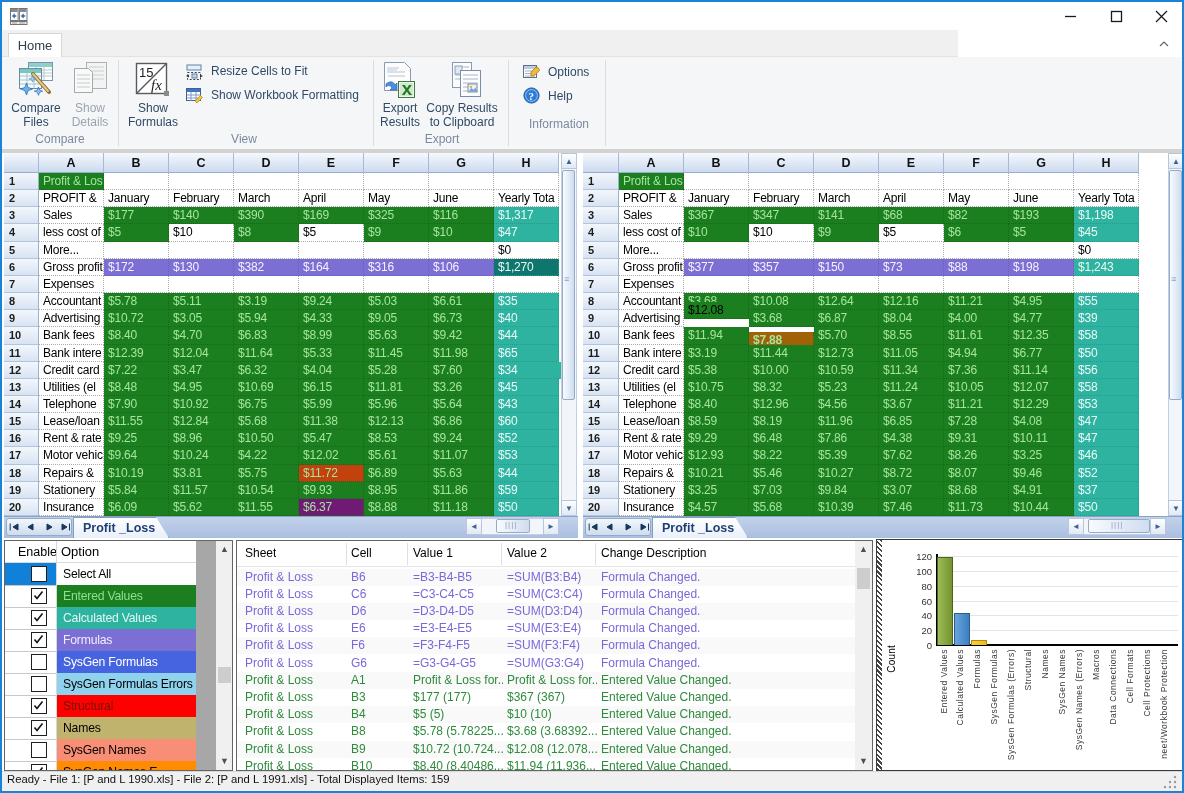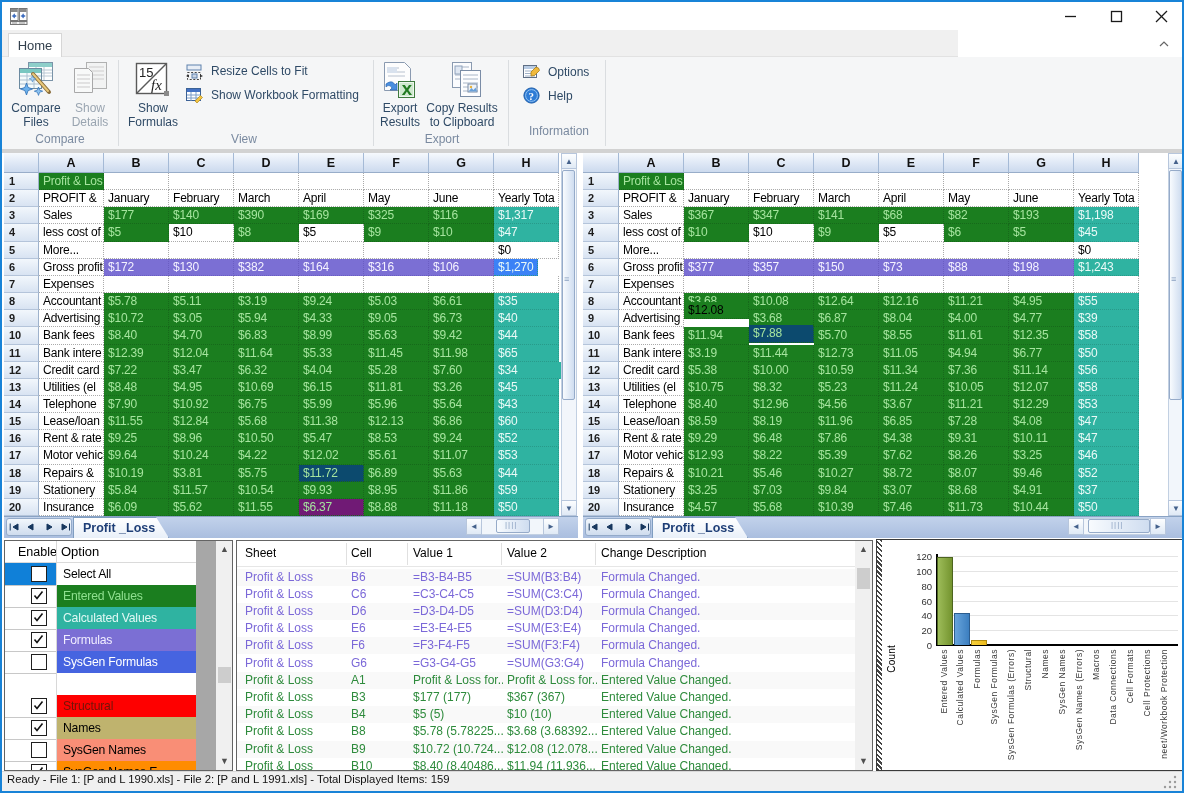--- a/index.html
+++ b/index.html
@@ -189,21 +189,21 @@
       </g>
       <path d="M8 9 l5 -5 2.5 1 1 2.5 -5 5 -3.5 0.5 z" fill="#f0b93c" stroke="#a87d18" stroke-width="0.8"></path>
     </svg>
 <div class="rstxt abs" style="left:546px;top:7px">Options</div>
 <svg class="abs" style="left:521px;top:30px" width="17" height="17" viewBox="0 0 17 17">
       <circle cx="8.5" cy="8.5" r="7.6" fill="#2e7cd6" stroke="#1c5ca8"></circle>
       <circle cx="8.5" cy="8.5" r="5.9" fill="none" stroke="#8fc0f0" stroke-width="1"></circle>
       <text x="5.4" y="12.5" font-family="Liberation Serif" font-size="11" font-weight="bold" fill="#fff">?</text>
     </svg>
 <div class="rstxt abs" style="left:546px;top:31px">Help</div>
-<div class="rlabel" style="left:509px;top:67px;width:96px">Information</div>
+<div class="rlabel" style="left:509px;top:60px;width:96px">Information</div>
 </div>
 <div class="ribband"></div>
 <div class="shdr" style="left:2px;top:151.0px;width:35px;height:20.0px"></div>
 <div class="shdr chl" style="left:37px;top:151.0px;width:65px;height:20.0px">A</div>
 <div class="shdr chl" style="left:102px;top:151.0px;width:65px;height:20.0px">B</div>
 <div class="shdr chl" style="left:167px;top:151.0px;width:65px;height:20.0px">C</div>
 <div class="shdr chl" style="left:232px;top:151.0px;width:65px;height:20.0px">D</div>
 <div class="shdr chl" style="left:297px;top:151.0px;width:65px;height:20.0px">E</div>
 <div class="shdr chl" style="left:362px;top:151.0px;width:65px;height:20.0px">F</div>
 <div class="shdr chl" style="left:427px;top:151.0px;width:65px;height:20.0px">G</div>
@@ -268,21 +268,21 @@
 <div class="cell hat" style="left:362px;top:240px;width:65px;height:17px;"></div>
 <div class="cell hat" style="left:427px;top:240px;width:65px;height:17px;"></div>
 <div class="cell hat" style="left:492px;top:240px;width:65px;height:17px;">$0</div>
 <div class="cell hat" style="left:37px;top:257px;width:65px;height:17px;">Gross profit</div>
 <div class="cell" style="left:102px;top:257px;width:65px;height:17px;background:#7b6fd4;color:#f4f2ff;border-right-color:#6a5dc2;border-bottom-color:#6a5dc2;">$172</div>
 <div class="cell" style="left:167px;top:257px;width:65px;height:17px;background:#7b6fd4;color:#f4f2ff;border-right-color:#6a5dc2;border-bottom-color:#6a5dc2;">$130</div>
 <div class="cell" style="left:232px;top:257px;width:65px;height:17px;background:#7b6fd4;color:#f4f2ff;border-right-color:#6a5dc2;border-bottom-color:#6a5dc2;">$382</div>
 <div class="cell" style="left:297px;top:257px;width:65px;height:17px;background:#7b6fd4;color:#f4f2ff;border-right-color:#6a5dc2;border-bottom-color:#6a5dc2;">$164</div>
 <div class="cell" style="left:362px;top:257px;width:65px;height:17px;background:#7b6fd4;color:#f4f2ff;border-right-color:#6a5dc2;border-bottom-color:#6a5dc2;">$316</div>
 <div class="cell" style="left:427px;top:257px;width:65px;height:17px;background:#7b6fd4;color:#f4f2ff;border-right-color:#6a5dc2;border-bottom-color:#6a5dc2;">$106</div>
-<div class="cell" style="left:492px;top:257px;width:44px;height:17px;background:#3b82f6;color:#eafaf7;border-right-color:#289a8a;border-bottom-color:#289a8a;">$1,270</div>
+<div class="cell" style="left:492px;top:257px;width:65px;height:17px;background:#0f766e;color:#eafaf7;border-right-color:#289a8a;border-bottom-color:#289a8a;">$1,270</div>
 <div class="cell hat" style="left:37px;top:274px;width:65px;height:17px;">Expenses</div>
 <div class="cell hat" style="left:102px;top:274px;width:65px;height:17px;"></div>
 <div class="cell hat" style="left:167px;top:274px;width:65px;height:17px;"></div>
 <div class="cell hat" style="left:232px;top:274px;width:65px;height:17px;"></div>
 <div class="cell hat" style="left:297px;top:274px;width:65px;height:17px;"></div>
 <div class="cell hat" style="left:362px;top:274px;width:65px;height:17px;"></div>
 <div class="cell hat" style="left:427px;top:274px;width:65px;height:17px;"></div>
 <div class="cell hat" style="left:492px;top:274px;width:65px;height:17px;"></div>
 <div class="cell hat" style="left:37px;top:291px;width:65px;height:17px;">Accountant</div>
 <div class="cell" style="left:102px;top:291px;width:65px;height:17px;background:#1b7e1f;color:#a5e49e;border-right-color:#16691a;border-bottom-color:#16691a;">$5.78</div>
@@ -361,21 +361,21 @@
 <div class="cell" style="left:167px;top:445px;width:65px;height:18px;background:#1b7e1f;color:#a5e49e;border-right-color:#16691a;border-bottom-color:#16691a;">$10.24</div>
 <div class="cell" style="left:232px;top:445px;width:65px;height:18px;background:#1b7e1f;color:#a5e49e;border-right-color:#16691a;border-bottom-color:#16691a;">$4.22</div>
 <div class="cell" style="left:297px;top:445px;width:65px;height:18px;background:#1b7e1f;color:#a5e49e;border-right-color:#16691a;border-bottom-color:#16691a;">$12.02</div>
 <div class="cell" style="left:362px;top:445px;width:65px;height:18px;background:#1b7e1f;color:#a5e49e;border-right-color:#16691a;border-bottom-color:#16691a;">$5.61</div>
 <div class="cell" style="left:427px;top:445px;width:65px;height:18px;background:#1b7e1f;color:#a5e49e;border-right-color:#16691a;border-bottom-color:#16691a;">$11.07</div>
 <div class="cell" style="left:492px;top:445px;width:65px;height:18px;background:#2fb3a1;color:#eafaf7;border-right-color:#289a8a;border-bottom-color:#289a8a;">$53</div>
 <div class="cell hat" style="left:37px;top:463px;width:65px;height:17px;">Repairs &amp;</div>
 <div class="cell" style="left:102px;top:463px;width:65px;height:17px;background:#1b7e1f;color:#a5e49e;border-right-color:#16691a;border-bottom-color:#16691a;">$10.19</div>
 <div class="cell" style="left:167px;top:463px;width:65px;height:17px;background:#1b7e1f;color:#a5e49e;border-right-color:#16691a;border-bottom-color:#16691a;">$3.81</div>
 <div class="cell" style="left:232px;top:463px;width:65px;height:17px;background:#1b7e1f;color:#a5e49e;border-right-color:#16691a;border-bottom-color:#16691a;">$5.75</div>
-<div class="cell" style="left:297px;top:463px;width:65px;height:17px;background:#0c4a6e;color:#a5e49e;border-right-color:#16691a;border-bottom-color:#16691a;">$11.72</div>
+<div class="cell" style="left:297px;top:463px;width:65px;height:17px;background:#c2410c;color:#a5e49e;border-right-color:#16691a;border-bottom-color:#16691a;">$11.72</div>
 <div class="cell" style="left:362px;top:463px;width:65px;height:17px;background:#1b7e1f;color:#a5e49e;border-right-color:#16691a;border-bottom-color:#16691a;">$6.89</div>
 <div class="cell" style="left:427px;top:463px;width:65px;height:17px;background:#1b7e1f;color:#a5e49e;border-right-color:#16691a;border-bottom-color:#16691a;">$5.63</div>
 <div class="cell" style="left:492px;top:463px;width:65px;height:17px;background:#2fb3a1;color:#eafaf7;border-right-color:#289a8a;border-bottom-color:#289a8a;">$44</div>
 <div class="cell hat" style="left:37px;top:480px;width:65px;height:17px;">Stationery</div>
 <div class="cell" style="left:102px;top:480px;width:65px;height:17px;background:#1b7e1f;color:#a5e49e;border-right-color:#16691a;border-bottom-color:#16691a;">$5.84</div>
 <div class="cell" style="left:167px;top:480px;width:65px;height:17px;background:#1b7e1f;color:#a5e49e;border-right-color:#16691a;border-bottom-color:#16691a;">$11.57</div>
 <div class="cell" style="left:232px;top:480px;width:65px;height:17px;background:#1b7e1f;color:#a5e49e;border-right-color:#16691a;border-bottom-color:#16691a;">$10.54</div>
 <div class="cell" style="left:297px;top:480px;width:65px;height:17px;background:#1b7e1f;color:#a5e49e;border-right-color:#16691a;border-bottom-color:#16691a;">$9.93</div>
 <div class="cell" style="left:362px;top:480px;width:65px;height:17px;background:#1b7e1f;color:#a5e49e;border-right-color:#16691a;border-bottom-color:#16691a;">$8.95</div>
 <div class="cell" style="left:427px;top:480px;width:65px;height:17px;background:#1b7e1f;color:#a5e49e;border-right-color:#16691a;border-bottom-color:#16691a;">$11.86</div>
@@ -484,21 +484,21 @@
 <div class="cell hat" style="left:617px;top:308px;width:65px;height:17px;">Advertising</div>
 <div class="cell" style="left:682px;top:300px;width:65px;height:17px;background:#1b7e1f;color:#000000;border-right-color:#16691a;border-bottom-color:#16691a;">$12.08</div>
 <div class="cell" style="left:747px;top:308px;width:65px;height:17px;background:#1b7e1f;color:#a5e49e;border-right-color:#16691a;border-bottom-color:#16691a;">$3.68</div>
 <div class="cell" style="left:812px;top:308px;width:65px;height:17px;background:#1b7e1f;color:#a5e49e;border-right-color:#16691a;border-bottom-color:#16691a;">$6.87</div>
 <div class="cell" style="left:877px;top:308px;width:65px;height:17px;background:#1b7e1f;color:#a5e49e;border-right-color:#16691a;border-bottom-color:#16691a;">$8.04</div>
 <div class="cell" style="left:942px;top:308px;width:65px;height:17px;background:#1b7e1f;color:#a5e49e;border-right-color:#16691a;border-bottom-color:#16691a;">$4.00</div>
 <div class="cell" style="left:1007px;top:308px;width:65px;height:17px;background:#1b7e1f;color:#a5e49e;border-right-color:#16691a;border-bottom-color:#16691a;">$4.77</div>
 <div class="cell" style="left:1072px;top:308px;width:65px;height:17px;background:#2fb3a1;color:#eafaf7;border-right-color:#289a8a;border-bottom-color:#289a8a;">$39</div>
 <div class="cell hat" style="left:617px;top:325px;width:65px;height:18px;">Bank fees</div>
 <div class="cell" style="left:682px;top:325px;width:65px;height:18px;background:#1b7e1f;color:#a5e49e;border-right-color:#16691a;border-bottom-color:#16691a;">$11.94</div>
-<div class="cell" style="left:747px;top:323px;width:65px;height:18px;background:#0c4a6e;color:#a5e49e;border-right-color:#16691a;border-bottom-color:#16691a;">$7.88</div>
+<div class="cell" style="left:747px;top:330px;width:65px;height:18px;background:#a16207;color:#a5e49e;border-right-color:#16691a;border-bottom-color:#16691a;font-weight:bold;">$7.88</div>
 <div class="cell" style="left:812px;top:325px;width:65px;height:18px;background:#1b7e1f;color:#a5e49e;border-right-color:#16691a;border-bottom-color:#16691a;">$5.70</div>
 <div class="cell" style="left:877px;top:325px;width:65px;height:18px;background:#1b7e1f;color:#a5e49e;border-right-color:#16691a;border-bottom-color:#16691a;">$8.55</div>
 <div class="cell" style="left:942px;top:325px;width:65px;height:18px;background:#1b7e1f;color:#a5e49e;border-right-color:#16691a;border-bottom-color:#16691a;">$11.61</div>
 <div class="cell" style="left:1007px;top:325px;width:65px;height:18px;background:#1b7e1f;color:#a5e49e;border-right-color:#16691a;border-bottom-color:#16691a;">$12.35</div>
 <div class="cell" style="left:1072px;top:325px;width:65px;height:18px;background:#2fb3a1;color:#eafaf7;border-right-color:#289a8a;border-bottom-color:#289a8a;">$58</div>
 <div class="cell hat" style="left:617px;top:343px;width:65px;height:17px;">Bank intere</div>
 <div class="cell" style="left:682px;top:343px;width:65px;height:17px;background:#1b7e1f;color:#a5e49e;border-right-color:#16691a;border-bottom-color:#16691a;">$3.19</div>
 <div class="cell" style="left:747px;top:343px;width:65px;height:17px;background:#1b7e1f;color:#a5e49e;border-right-color:#16691a;border-bottom-color:#16691a;">$11.44</div>
 <div class="cell" style="left:812px;top:343px;width:65px;height:17px;background:#1b7e1f;color:#a5e49e;border-right-color:#16691a;border-bottom-color:#16691a;">$12.73</div>
 <div class="cell" style="left:877px;top:343px;width:65px;height:17px;background:#1b7e1f;color:#a5e49e;border-right-color:#16691a;border-bottom-color:#16691a;">$11.05</div>
@@ -654,20 +654,25 @@
         <path d="M2.5 6.5 L5 9.5 L10.5 2.5" fill="none" stroke="#111" stroke-width="1.6"></path>
       </svg>
 <div class="opttext" style="background:#7b6fd4;color:#f0edff">Formulas</div>
 <div style="position:absolute;left:0;top:21.5px;width:51px;height:1px;background:#c8c8c8"></div>
 </div>
 <div class="optrow" style="top:110px">
 <div class="cb" style="left:26px;top:3px"></div>
 <div class="opttext" style="background:#4664e0;color:#fff">SysGen Formulas</div>
 <div style="position:absolute;left:0;top:21.5px;width:51px;height:1px;background:#c8c8c8"></div>
 </div>
+<div class="optrow" style="top:132px">
+<div class="cb" style="left:26px;top:3px"></div>
+<div class="opttext" style="background:#8fd2ee;color:#000">SysGen Formulas Errors</div>
+<div style="position:absolute;left:0;top:21.5px;width:51px;height:1px;background:#c8c8c8"></div>
+</div>
 <div class="optrow" style="top:154px">
 <div class="cb" style="left:26px;top:3px"></div>
 <svg style="position:absolute;left:27px;top:4px" width="13" height="13" viewBox="0 0 13 13">
         <path d="M2.5 6.5 L5 9.5 L10.5 2.5" fill="none" stroke="#111" stroke-width="1.6"></path>
       </svg>
 <div class="opttext" style="background:#fe0000;color:#731408">Structural</div>
 <div style="position:absolute;left:0;top:21.5px;width:51px;height:1px;background:#c8c8c8"></div>
 </div>
 <div class="optrow" style="top:176px">
 <div class="cb" style="left:26px;top:3px"></div>

